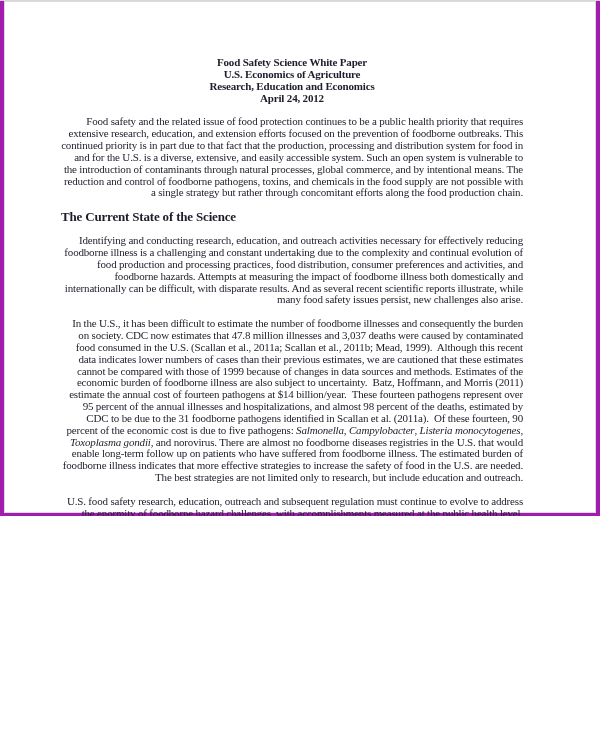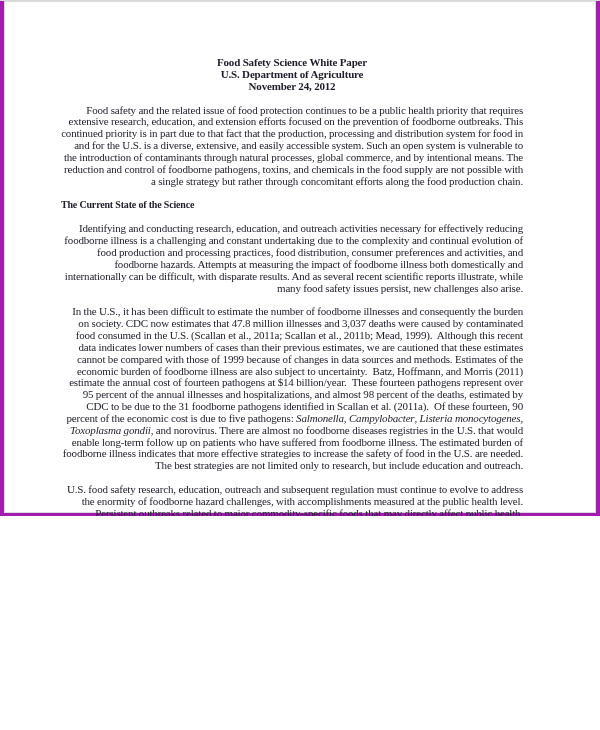--- a/index.html
+++ b/index.html
@@ -47,40 +47,41 @@
   }
   .doc-header div {
     white-space: nowrap;
   }
   .para {
     margin: 0 0 12px 0;
     white-space: pre-wrap;
     text-align: right;
   }
   .section-heading {
-    font-size: 10px;
+    font-size: 13px;
     font-weight: bold;
     margin: 0 0 12px 0;
     letter-spacing: -0.18px;
   }
   .para i {
   }
 </style>
 </head>
 <body>
 
 <div id="screen">
   <div class="top-line"></div>
   <div class="page">
     <div class="content">
 
       <div class="doc-header">
         <div>Food Safety Science White Paper</div>
-        <div>U.S. Department of Agriculture</div>
-        <div>November 24, 2012</div>
+        <div>U.S. Economics of Agriculture</div>
+        <div>Research, Education and Economics</div>
+        <div>April 24, 2012</div>
       </div>
 
       <p class="para">Food safety and the related issue of food protection continues to be a public health priority that requires extensive research, education, and extension efforts focused on the prevention of foodborne outbreaks. This continued priority is in part due to that fact that the production, processing and distribution system for food in and for the U.S. is a diverse, extensive, and easily accessible system. Such an open system is vulnerable to the introduction of contaminants through natural processes, global commerce, and by intentional means. The reduction and control of foodborne pathogens, toxins, and chemicals in the food supply are not possible with a single strategy but rather through concomitant efforts along the food production chain.</p>
 
       <h2 class="section-heading">The Current State of the Science</h2>
 
       <p class="para">Identifying and conducting research, education, and outreach activities necessary for effectively reducing foodborne illness is a challenging and constant undertaking due to the complexity and continual evolution of food production and processing practices, food distribution, consumer preferences and activities, and foodborne hazards. Attempts at measuring the impact of foodborne illness both domestically and internationally can be difficult, with disparate results. And as several recent scientific reports illustrate, while many food safety issues persist, new challenges also arise.</p>
 
       <p class="para"><span>In the U.S., it has been difficult to estimate the number of foodborne illnesses and consequently the burden on society. CDC now estimates that 47.8 million illnesses and 3,037 deaths were caused by contaminated food consumed in the U.S. (Scallan et al., 2011a; Scallan et al., 2011b; Mead, 1999).  Although this recent data indicates lower numbers of cases than their previous estimates, we are cautioned that these estimates cannot be compared with those of 1999 because of changes in data sources and methods. Estimates of the economic burden of foodborne illness are also subject to uncertainty.  Batz, Hoffmann, and Morris (2011) estimate the annual cost of fourteen pathogens at $14 billion/year.  These fourteen pathogens represent over 95 percent of the annual illnesses and hospitalizations, and almost 98 percent of the deaths, estimated by CDC to be due to the 31 foodborne pathogens identified in Scallan et al. (2011a).  Of these fourteen, 90 percent of the economic cost is due to five pathogens: </span><i>Salmonella</i><span>, </span><i>Campylobacter</i><span>, </span><i>Listeria monocytogenes</i><span>, </span><i>Toxoplasma gondii</i><span>, and norovirus. There are almost no foodborne diseases registries in the U.S. that would enable long-term follow up on patients who have suffered from foodborne illness. The estimated burden of foodborne illness indicates that more effective strategies to increase the safety of food in the U.S. are needed. The best strategies are not limited only to research, but include education and outreach.</span></p>
 

